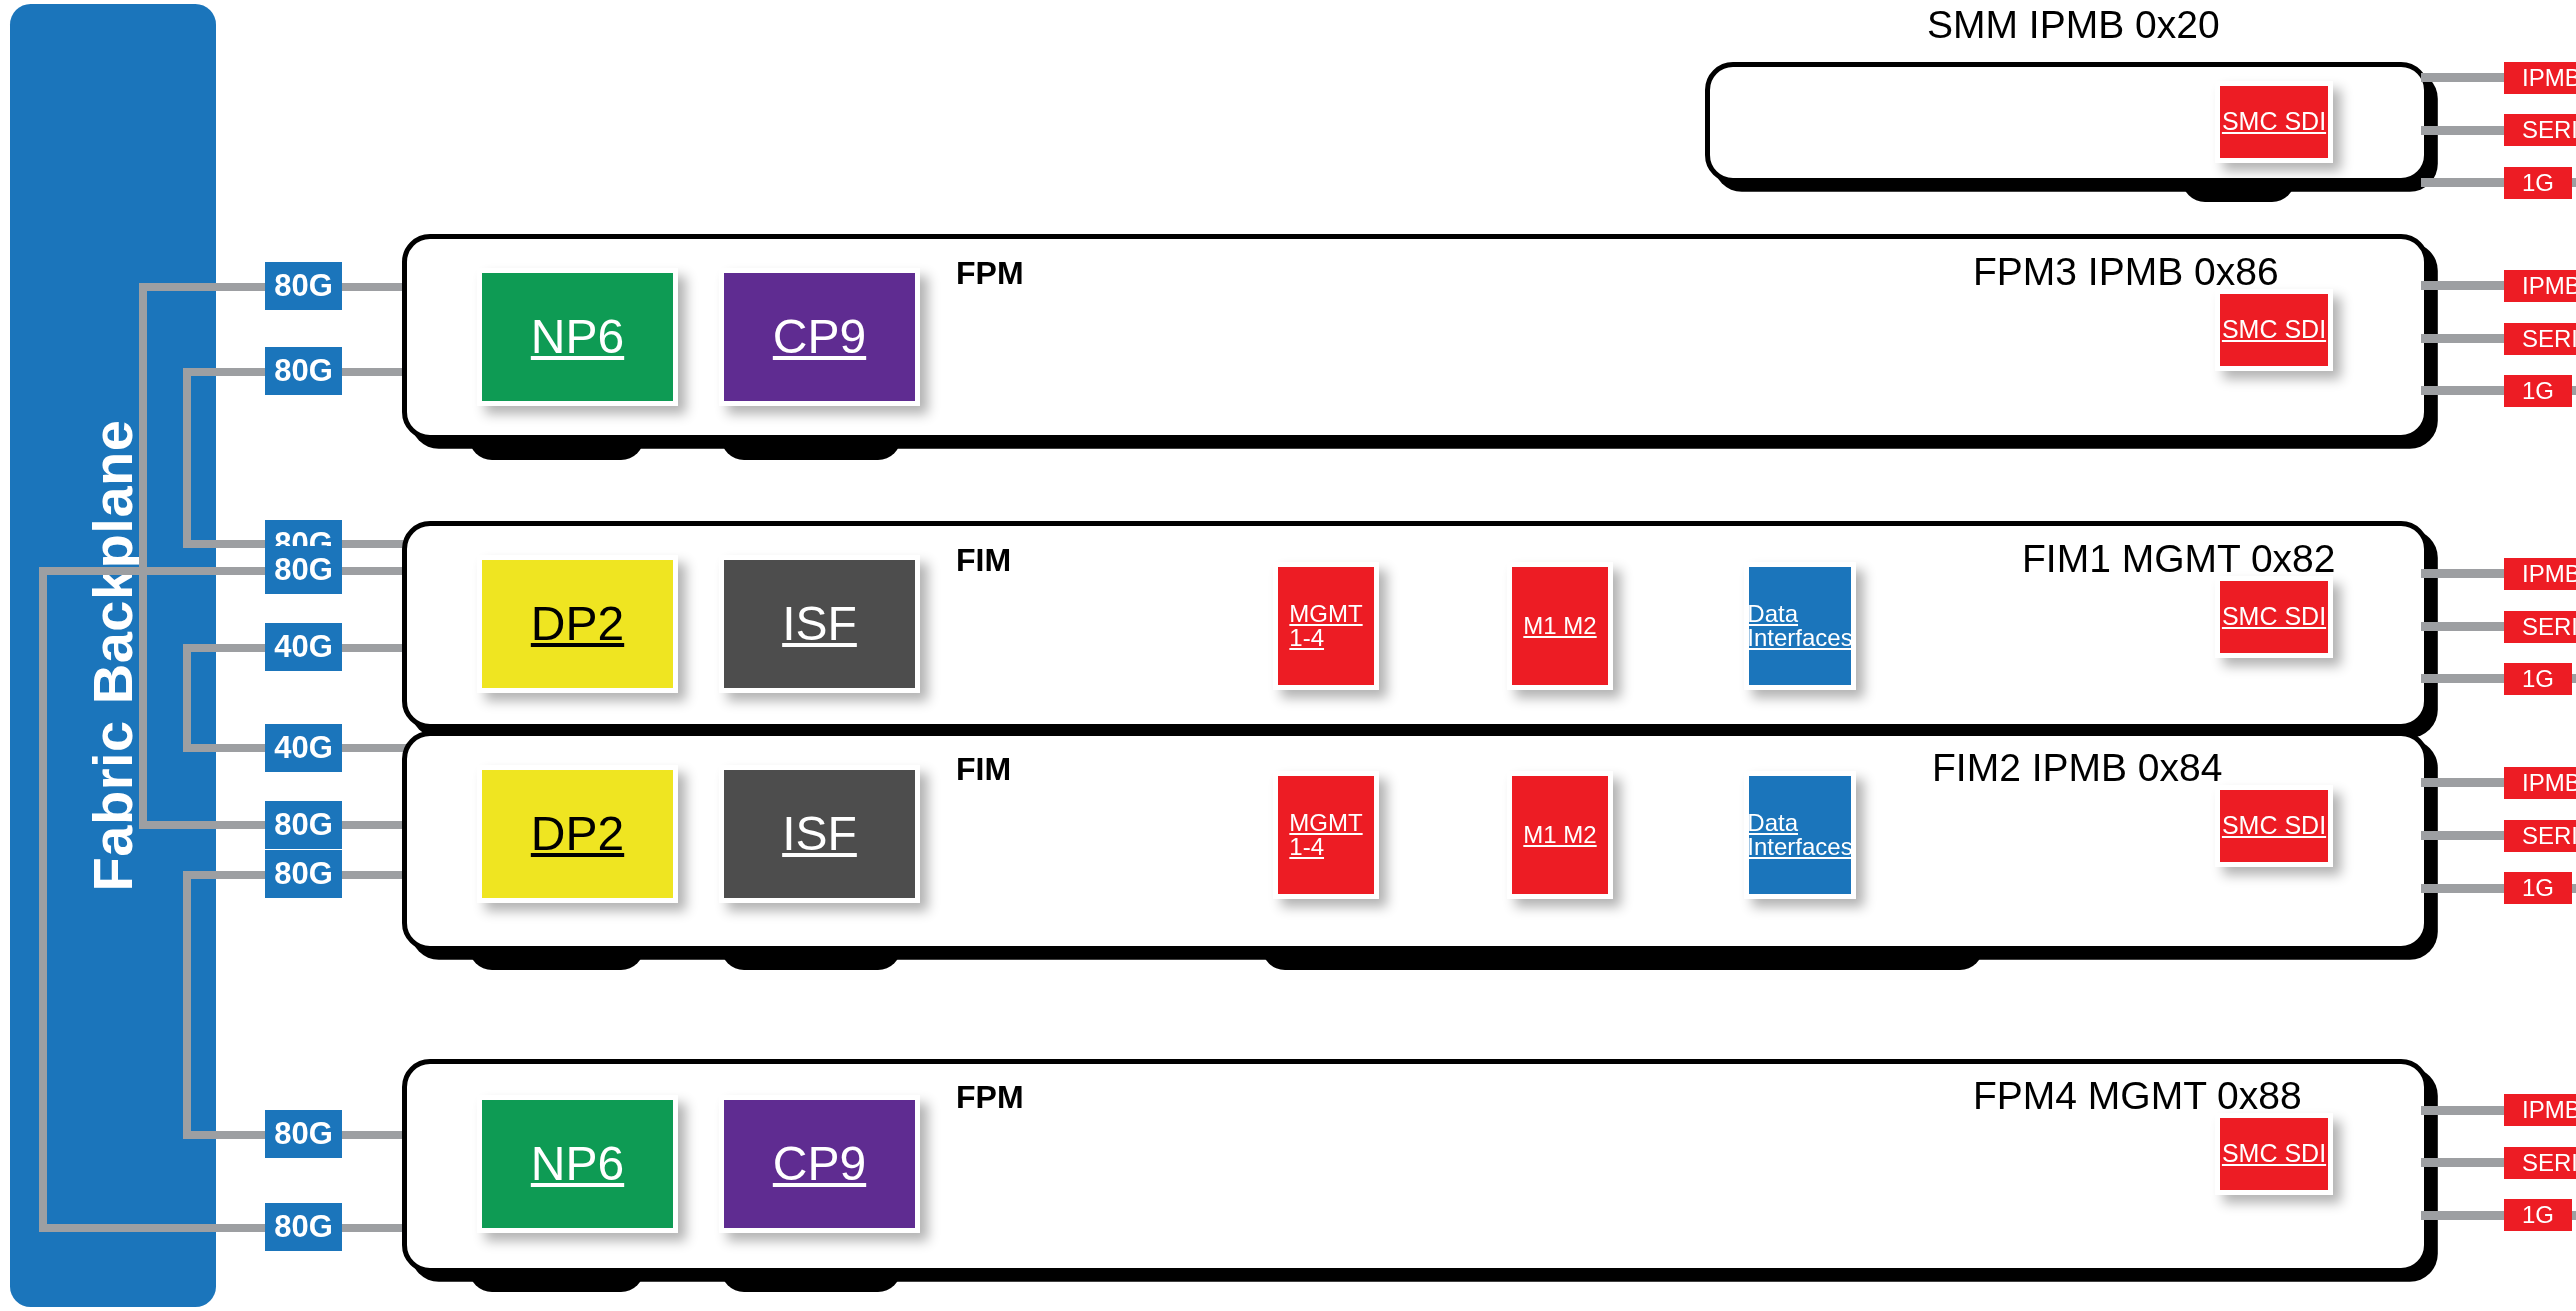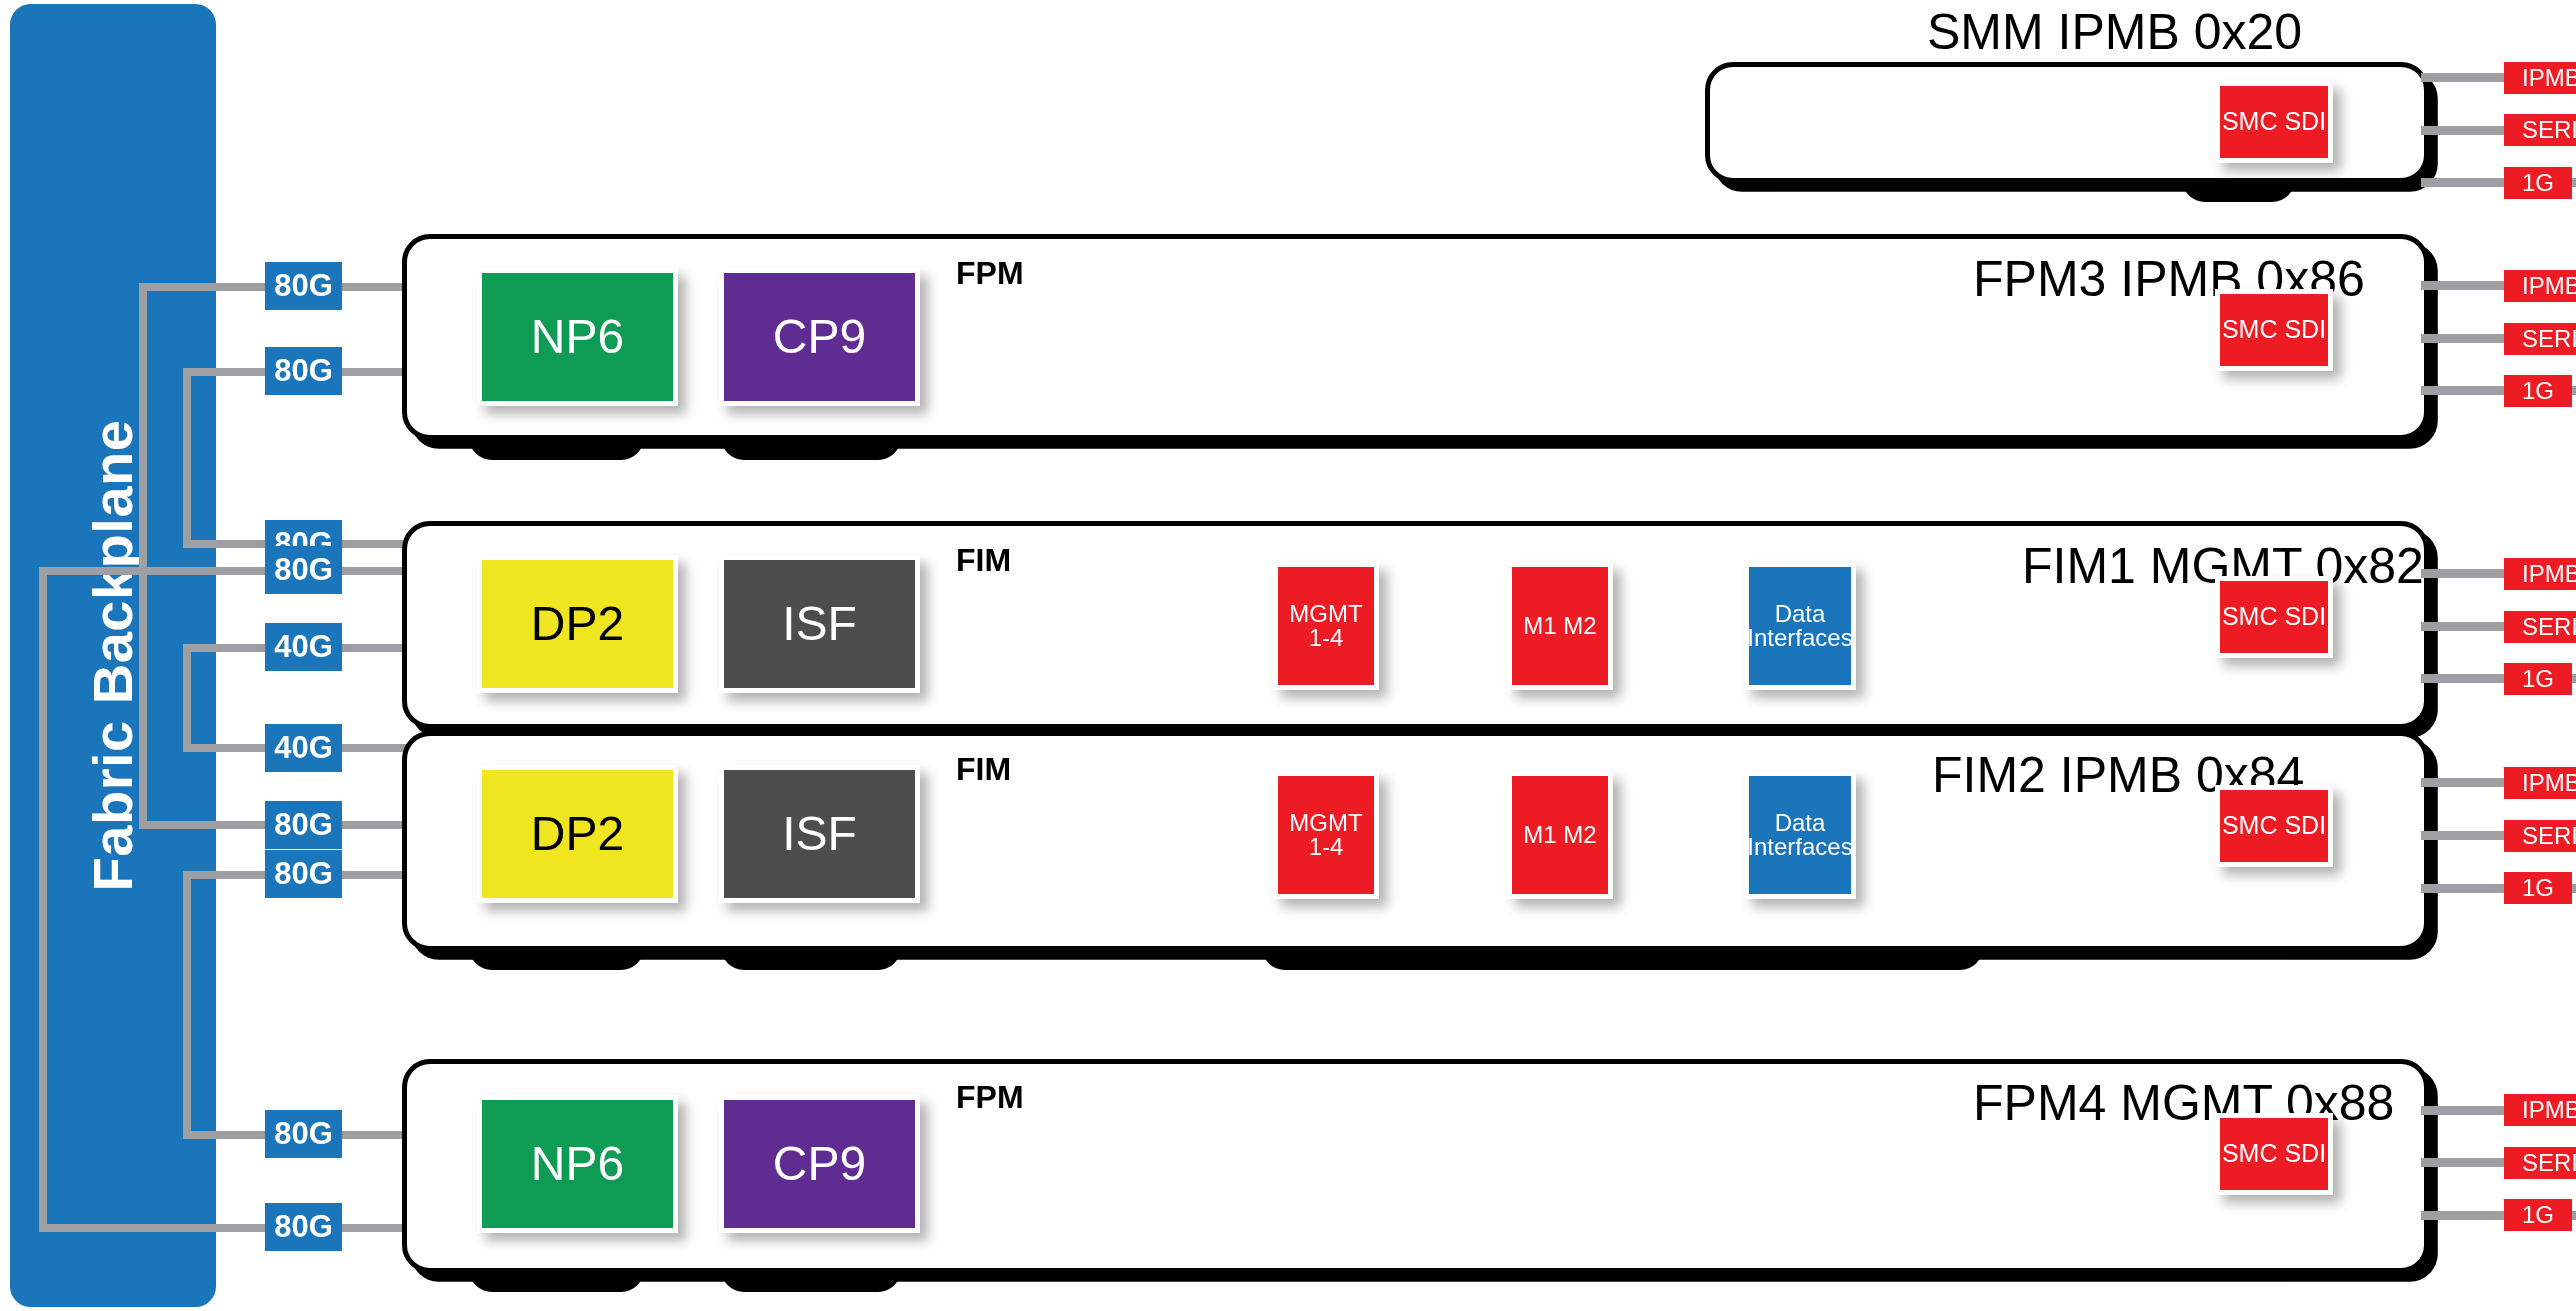--- a/index.html
+++ b/index.html
@@ -26,30 +26,30 @@
   .bw{position:absolute;background:#1B75BB;color:#ffffff;
       display:flex;align-items:center;justify-content:center;
       font-size:31px;font-weight:700;height:48px;width:77px;}
 
   
   .card{position:absolute;box-sizing:border-box;background:#ffffff;
         border:5.7px solid #000000;border-radius:28px;
         box-shadow:8.8px 8.8px 0 0 #000000;}
   .card-tab{position:absolute;background:#000000;border-radius:0 0 24px 24px;}
 
-  .card-title{position:absolute;color:#000000;font-size:50px;
+  .card-title{position:absolute;color:#000000;font-size:39px;
               font-weight:400;white-space:nowrap;}
   .card-kind{position:absolute;color:#000000;font-size:32px;
              font-weight:700;white-space:nowrap;}
 
   
   .chip{position:absolute;box-sizing:border-box;border:5.7px solid #ffffff;
         display:flex;align-items:center;justify-content:center;
-        text-align:center;line-height:1.02;
-        box-shadow:8.2px 8.2px 11.3px rgba(0,0,0,.30);}
+        line-height:1.02;
+        box-shadow:8.2px 8.2px 11.3px rgba(0,0,0,.30);text-decoration:underline;}
   .chip-np6{background:#0E9B54;color:#ffffff;font-size:48px;}
   .chip-cp9{background:#5F2C91;color:#ffffff;font-size:48px;}
   .chip-dp2{background:#EFE521;color:#000000;font-size:48px;}
   .chip-isf{background:#4D4D4D;color:#ffffff;font-size:48px;}
   .chip-red{background:#ED1C24;color:#ffffff;font-size:24px;}
   .chip-blue{background:#1B75BB;color:#ffffff;font-size:24px;}
   .chip-smc{background:#ED1C24;color:#ffffff;font-size:25px;}
 
   
   .conn-line{position:absolute;height:9.3px;background:#9D9FA2;}

